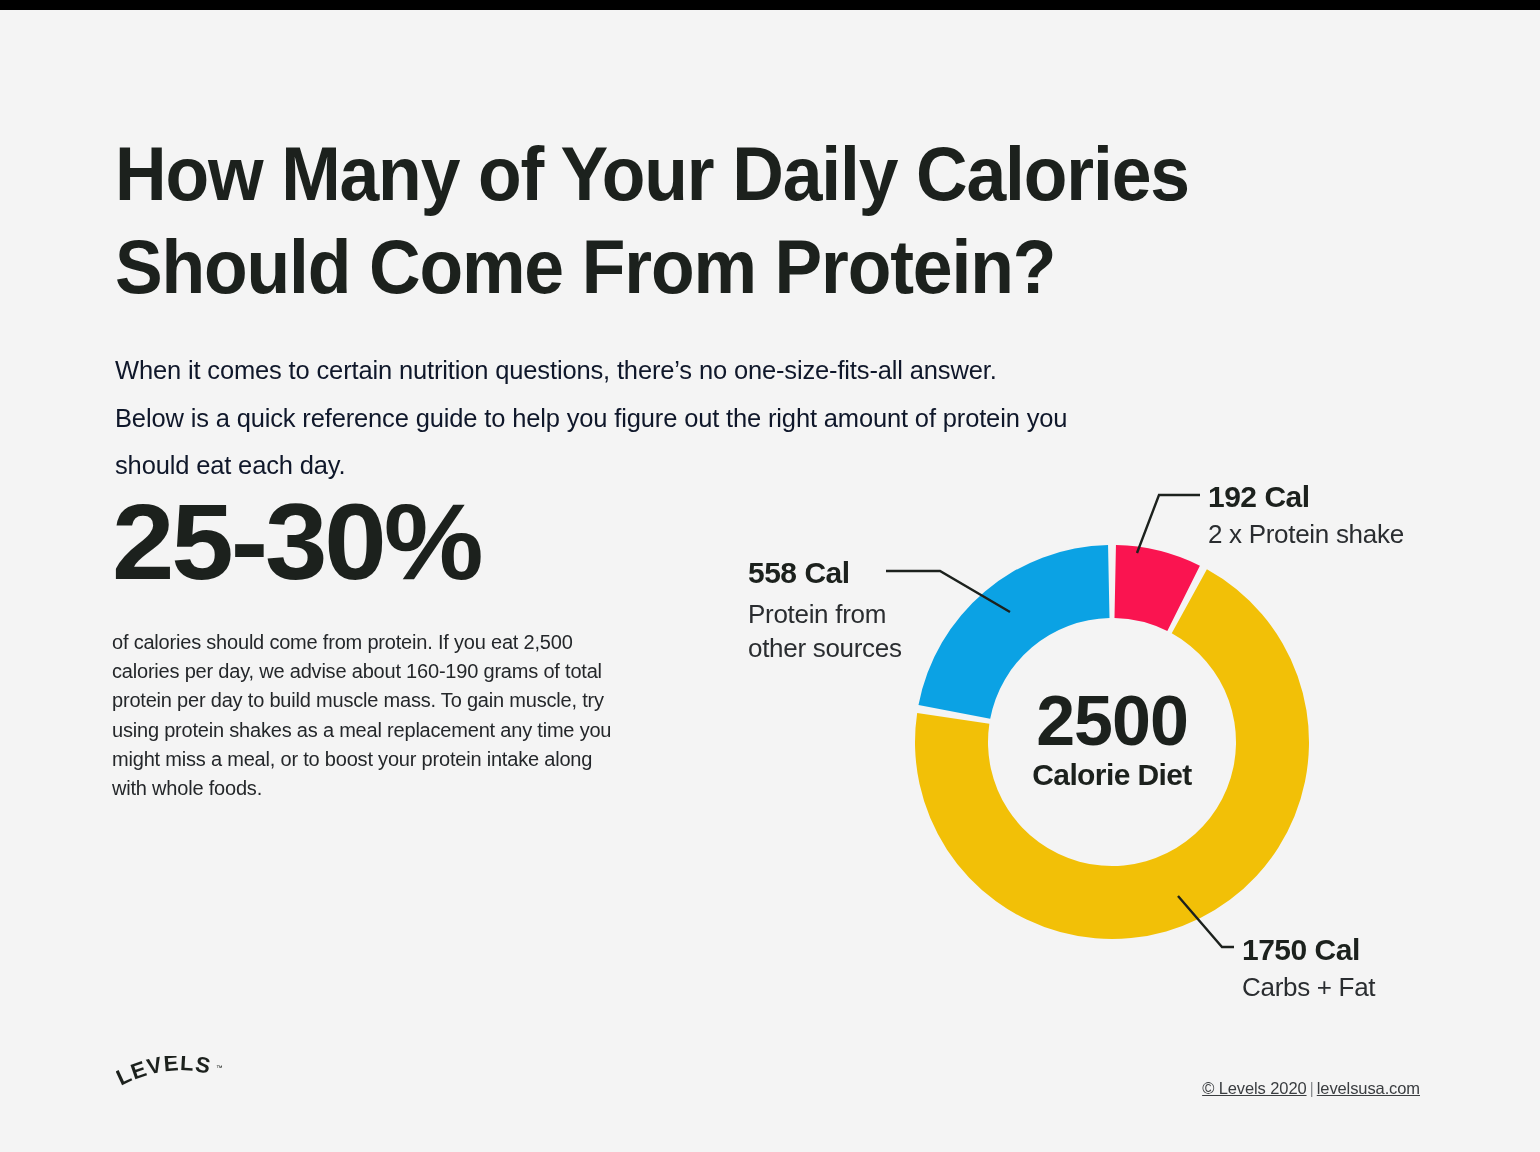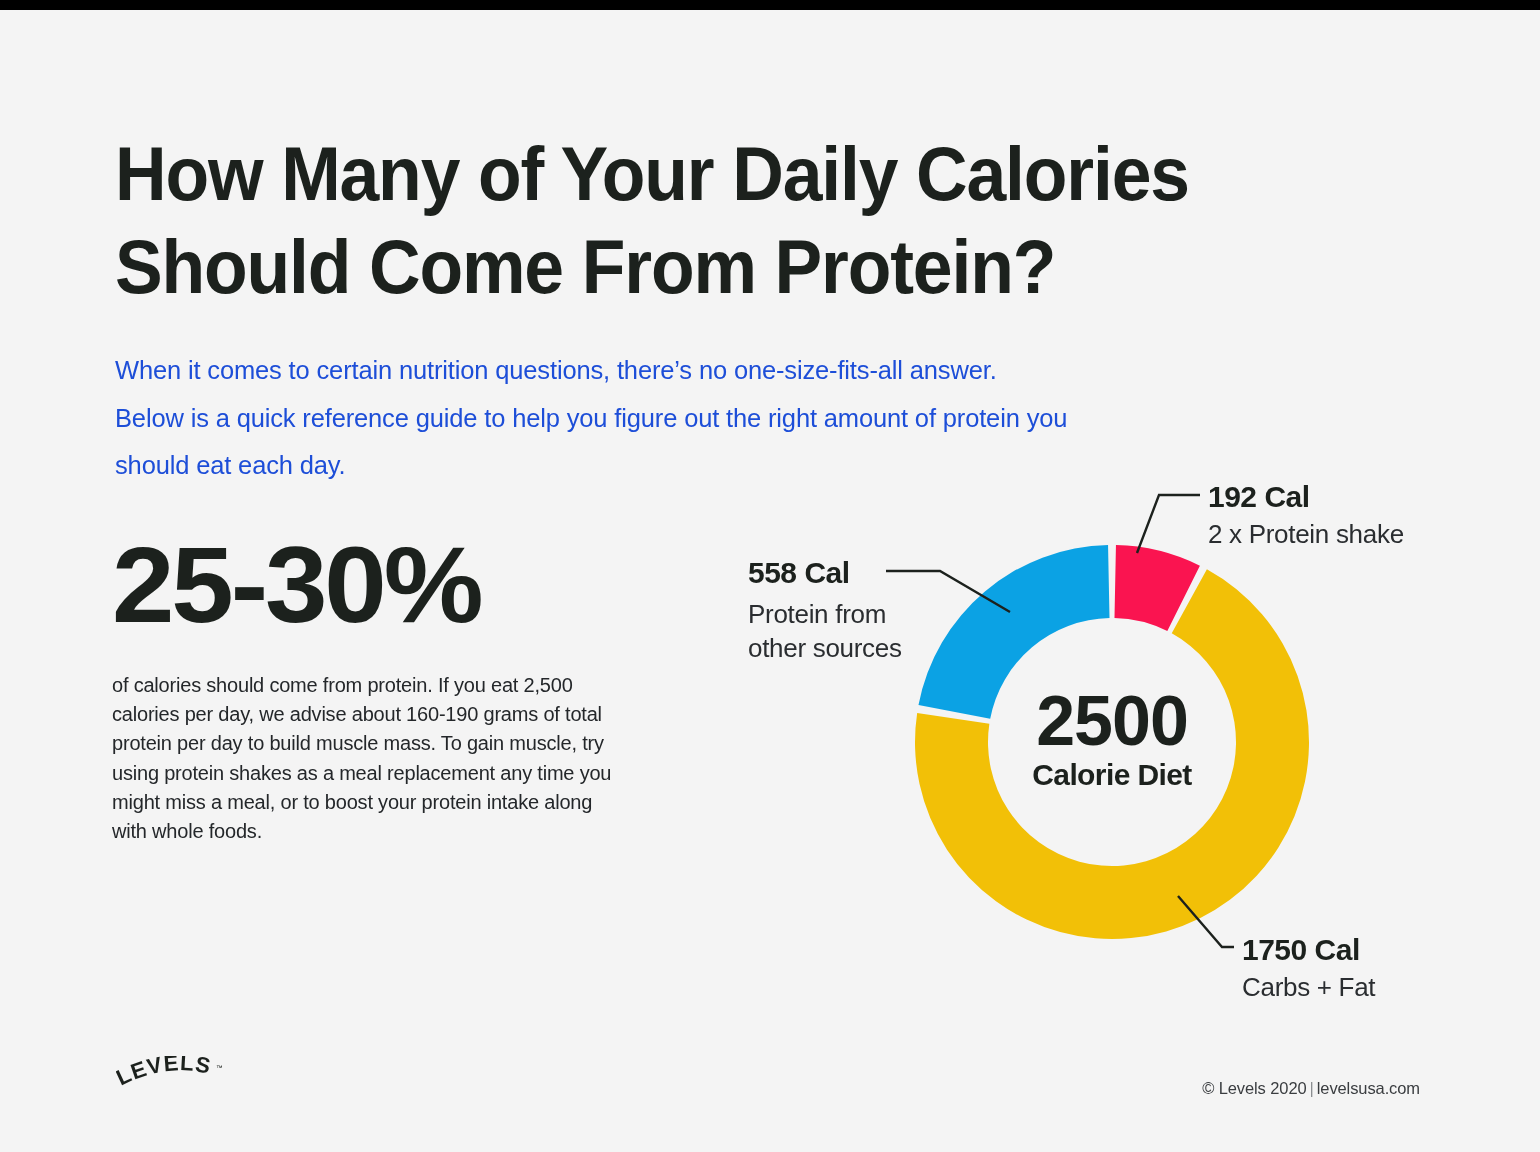--- a/index.html
+++ b/index.html
@@ -46,31 +46,31 @@
     color: #1c211d;
     transform: scaleX(0.94);
     transform-origin: left top;
     white-space: pre-line;
   }
 
   #subtitle {
     margin-top: 34px;
     font-size: 25.5px;
     line-height: 1.86;
-    color: #1d4ed8;
+    color: #0f172a;
     letter-spacing: -0.15px;
     max-width: 1210px;
     white-space: pre-line;
   }
 
   
   #left-col {
     position: absolute;
     left: 112px;
-    top: 531px;
+    top: 488px;
     width: 510px;
   }
 
   #stat-value {
     font-family: "Liberation Sans Narrow", "Liberation Sans", sans-serif;
     font-size: 108px;
     font-weight: 700;
     line-height: 1.0;
     letter-spacing: -3px;
     color: #1c211d;
@@ -142,20 +142,21 @@
   }
 
   #copyright {
     position: absolute;
     right: 120px;
     top: 1079px;
     font-size: 16.5px;
     color: #3a3d40;
     letter-spacing: -0.1px;
     text-align: center;
+    text-decoration: underline;
   }
   #copyright .sep { color: #8b8e91; padding: 0 3px; }
 </style>
 </head>
 <body>
 
 <div id="page">
 
   <div id="topbar"></div>
 

